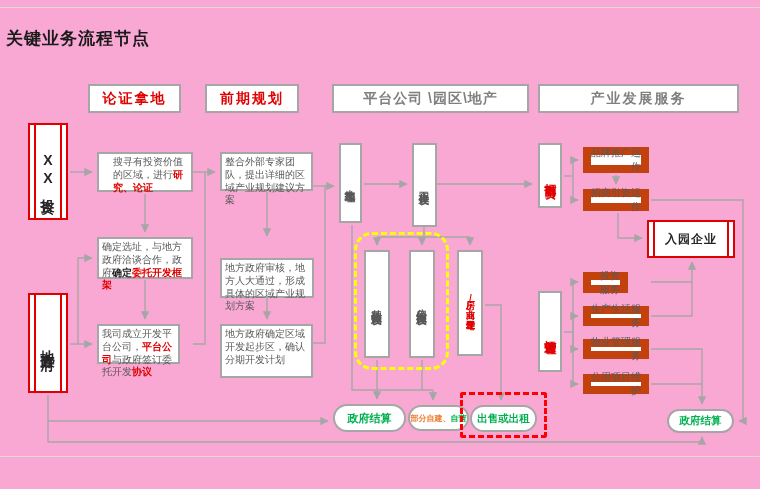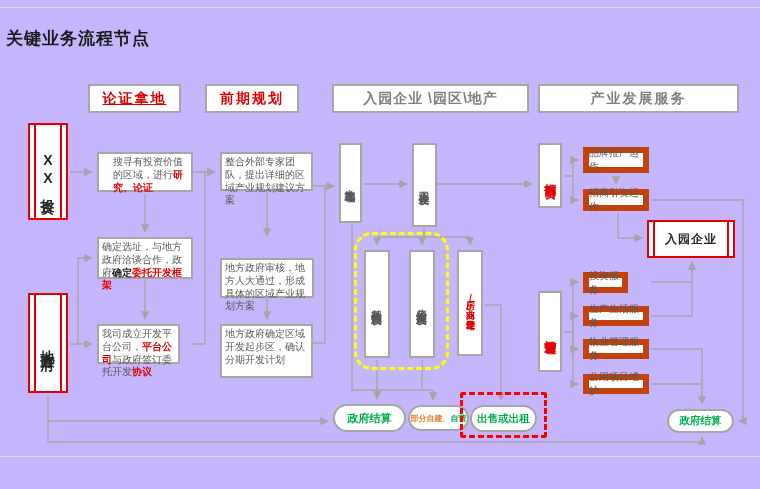--- a/index.html
+++ b/index.html
@@ -1,16 +1,16 @@
 <!DOCTYPE html>
 <html><head>
 <meta charset="utf-8">
 <style>
   html,body{margin:0;padding:0;background:#fff;}
-  #stage{position:relative;width:760px;height:489px;background:#c4b5fd;overflow:hidden;
+  #stage{position:relative;width:760px;height:489px;background:#f9a8d4;overflow:hidden;
          font-family:"Liberation Sans","DejaVu Sans",sans-serif;}
   .divider{position:absolute;left:0;width:760px;height:1px;background:#d9d9d9;}
   .title{position:absolute;left:6px;top:27px;font-size:17px;font-weight:bold;color:#1a1a1a;letter-spacing:1px;}
   .hdr{position:absolute;height:29px;border:2px solid #a6a6a6;background:#fff;box-sizing:border-box;
        display:flex;align-items:center;justify-content:center;font-size:14px;font-weight:bold;letter-spacing:2px;}
   .hdr.red{color:#E00000;}
   .hdr.gray{color:#808080;}
   .fbox{position:absolute;border:2px solid #a6a6a6;background:#fff;box-sizing:border-box;
         font-size:10px;line-height:1.28;padding:2px 3px;color:#595959;text-align:left;}
   .seg-n{color:#595959;}
@@ -23,22 +23,22 @@
         writing-mode:vertical-rl;text-orientation:upright;
         font-size:10.5px;font-weight:bold;color:#595959;letter-spacing:1px;}
   .vbox.redtext{color:#E00000;font-size:9px;letter-spacing:0;}
   .vbox.redtext4{color:#E00000;font-size:12px;}
   .dbox{position:absolute;border:2px solid #E00000;background:#fff;box-sizing:border-box;
         display:flex;align-items:center;justify-content:center;font-weight:bold;color:#262626;}
   .dbox::before,.dbox::after{content:"";position:absolute;top:0;bottom:0;width:2px;background:#E00000;}
   .dbox::before{left:4px;}
   .dbox::after{right:4px;}
   .dbox.vert{writing-mode:vertical-rl;text-orientation:upright;font-size:14px;letter-spacing:2px;}
-  .sbox{position:absolute;border:6px solid #c2410c;background:#fff;box-sizing:border-box;
-        display:flex;align-items:center;justify-content:center;font-size:10px;color:#595959;}
+  .sbox{position:absolute;border:8px solid #c2410c;background:#fff;box-sizing:border-box;
+        display:flex;align-items:center;justify-content:center;font-size:10px;color:#595959;text-align:right;}
   .pill{position:absolute;border:2px solid #a6a6a6;border-radius:16px;background:#fff;box-sizing:border-box;
         display:flex;align-items:center;justify-content:center;font-weight:bold;color:#00B050;}
   .dash-yellow{position:absolute;border:3px dashed #FFFF00;border-radius:18px;background:transparent;box-sizing:border-box;}
   .dash-red{position:absolute;border:3px dashed #FF0000;border-radius:3px;background:transparent;box-sizing:border-box;}
   svg.connectors{position:absolute;left:0;top:0;}
 </style>
 </head>
 <body>
 
 <div id="stage">
@@ -92,23 +92,23 @@
       <polyline points="573,332 573,316 578,316" marker-end="url(#arr)"></polyline>
       <polyline points="573,332 573,349 578,349" marker-end="url(#arr)"></polyline>
       <polyline points="573,332 573,384 578,384" marker-end="url(#arr)"></polyline>
       <polyline points="651,282 692,282"></polyline>
       <polyline points="651,316 692,316 692,262" marker-end="url(#arr)"></polyline>
       <polyline points="651,349 702,349 702,404" marker-end="url(#arr)"></polyline>
       <polyline points="651,384 702,384"></polyline>
     </g>
   </svg>
 
-  <div class="hdr red" style="left:88px;top:84px;width:93px;text-decoration:underline;">论证拿地</div>
+  <div class="hdr red" style="left:88px;top:84px;width:93px;">论证拿地</div>
   <div class="hdr red" style="left:205px;top:84px;width:94px;">前期规划</div>
-  <div class="hdr gray" style="left:332px;top:84px;width:197px;letter-spacing:1px;">入园企业 \园区\地产</div>
+  <div class="hdr gray" style="left:332px;top:84px;width:197px;letter-spacing:1px;">平台公司 \园区\地产</div>
   <div class="hdr gray" style="left:538px;top:84px;width:201px;">产业发展服务</div>
 
   <div class="dbox vert" style="left:28px;top:123px;width:40px;height:97px;">XX投资</div>
   <div class="dbox vert" style="left:28px;top:293px;width:40px;height:100px;">地方政府</div>
   <div class="dbox" style="left:647px;top:220px;width:88px;height:38px;font-size:12px;letter-spacing:1px;">入园企业</div>
 
   <div class="fbox" style="left:97px;top:152px;width:96px;height:40px;padding-left:14px;"><span class="seg-n">搜寻有投资价值的区域，进行</span><span class="seg-r">研究、论证</span></div>
   <div class="fbox" style="left:97px;top:237px;width:96px;height:42px;"><span class="seg-n">确定选址，与地方政府洽谈合作，政府</span><span class="seg-b">确定</span><span class="seg-r">委托开发框架</span></div>
   <div class="fbox" style="left:97px;top:324px;width:83px;height:40px;"><span class="seg-n">我司成立开发平台公司，</span><span class="seg-r">平台公司</span><span class="seg-n">与政府签订委托开发</span><span class="seg-r">协议</span></div>
 

